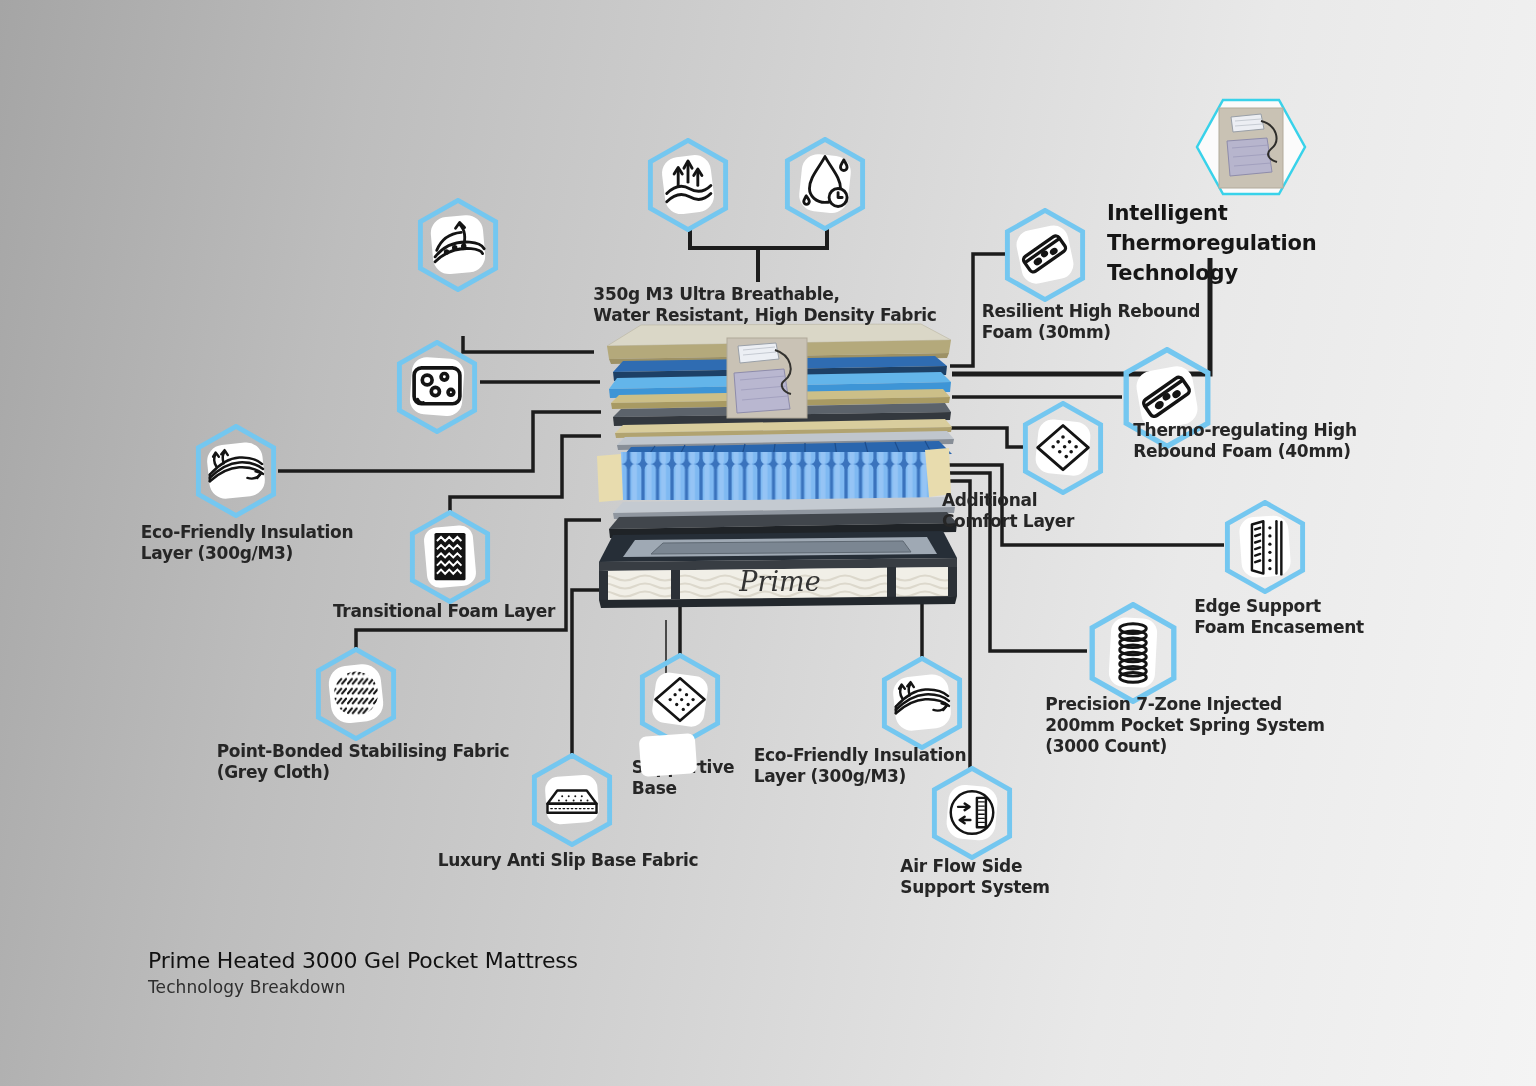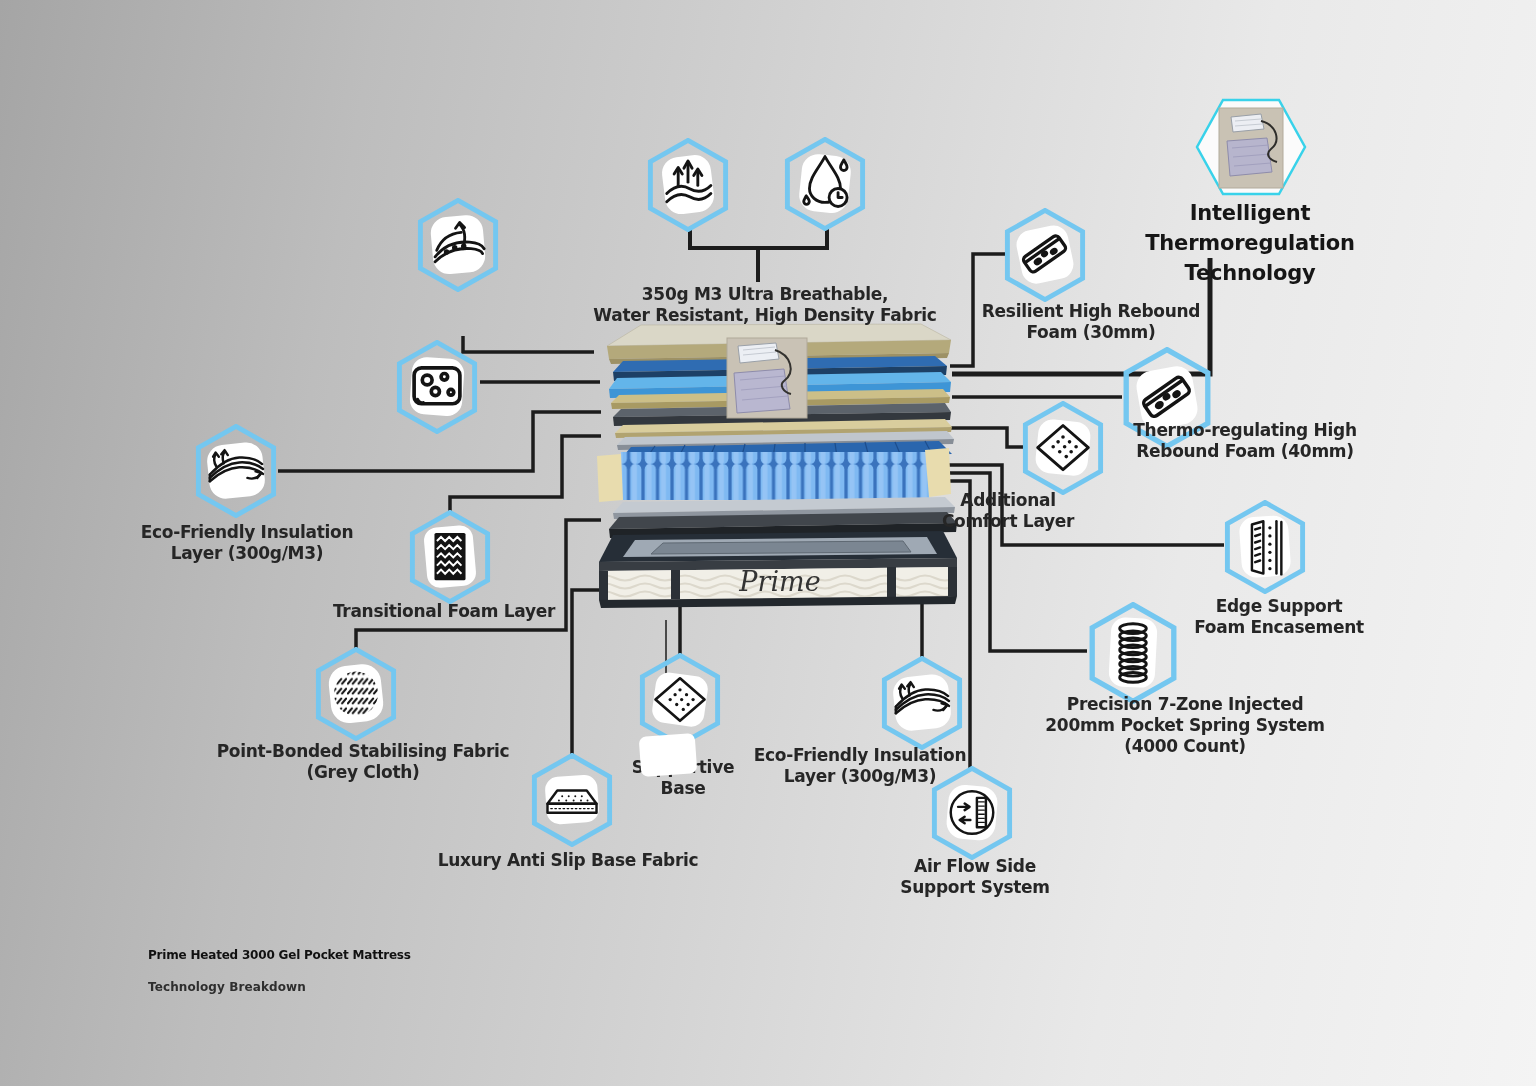--- a/index.html
+++ b/index.html
@@ -2,32 +2,32 @@
 <html><head>
 <meta charset="utf-8">
 <style>
   html,body{margin:0;padding:0;}
   .canvas{
     position:relative;width:1536px;height:1086px;overflow:hidden;
     background:linear-gradient(100deg,#a5a5a5 0%,#bdbdbd 22%,#d3d3d3 48%,#e9e9e9 74%,#f4f4f4 100%);
     font-family:"DejaVu Sans","Liberation Sans",sans-serif;
   }
   .callout-label{
-    position:absolute;transform:translateX(-50%);text-align:center;
+    position:absolute;transform:translateX(-50%);
     font-weight:bold;font-size:17px;line-height:21px;color:#262626;
     white-space:pre-line;letter-spacing:-0.3px;
   }
   .thermoreg-title{
     font-weight:600;font-size:21px;line-height:30px;color:#161616;letter-spacing:-0.2px;
   }
   .hex{position:absolute;}
   .lines{position:absolute;left:0;top:0;}
   .title-block{position:absolute;left:148px;top:948px;color:#111;}
-  .title-block .t1{font-size:12px;font-weight:bold;letter-spacing:-0.2px;}
-  .title-block .t2{font-size:12px;font-weight:bold;color:#2e2e2e;margin-top:18px;letter-spacing:0.1px;}
+  .title-block .t1{font-size:22px;font-weight:normal;letter-spacing:-0.2px;}
+  .title-block .t2{font-size:17px;font-weight:normal;color:#2e2e2e;margin-top:4px;letter-spacing:0.1px;}
   .white-patch{
     position:absolute;left:640px;top:735px;width:56px;height:40px;background:#fff;
     border-radius:7px;transform:rotate(-4deg);z-index:30;
   }
   .icon-stroke{stroke:#141414;fill:none;stroke-linecap:round;stroke-linejoin:round;}
 </style>
 </head>
 <body>
 
 <div class="canvas">
@@ -427,21 +427,21 @@
 Layer (300g/M3)</div>
   <div class="callout-label" style="left:1245px;top:420px">Thermo-regulating High
 Rebound Foam (40mm)</div>
   <div class="callout-label" style="left:1008px;top:490px">Additional
 Comfort Layer</div>
   <div class="callout-label" style="left:1279px;top:596px">Edge Support
 Foam Encasement</div>
   <div class="callout-label" style="left:444px;top:601px">Transitional Foam Layer</div>
   <div class="callout-label" style="left:1185px;top:694px">Precision 7-Zone Injected
 200mm Pocket Spring System
-(4000 Count)</div>
+(3000 Count)</div>
   <div class="callout-label" style="left:363px;top:741px">Point-Bonded Stabilising Fabric
 (Grey Cloth)</div>
   <div class="callout-label" style="left:683px;top:757px">Supportive
 Base</div>
   <div class="callout-label" style="left:860px;top:745px">Eco-Friendly Insulation
 Layer (300g/M3)</div>
   <div class="callout-label" style="left:568px;top:850px">Luxury Anti Slip Base Fabric</div>
   <div class="callout-label" style="left:975px;top:856px">Air Flow Side
 Support System</div>
 

